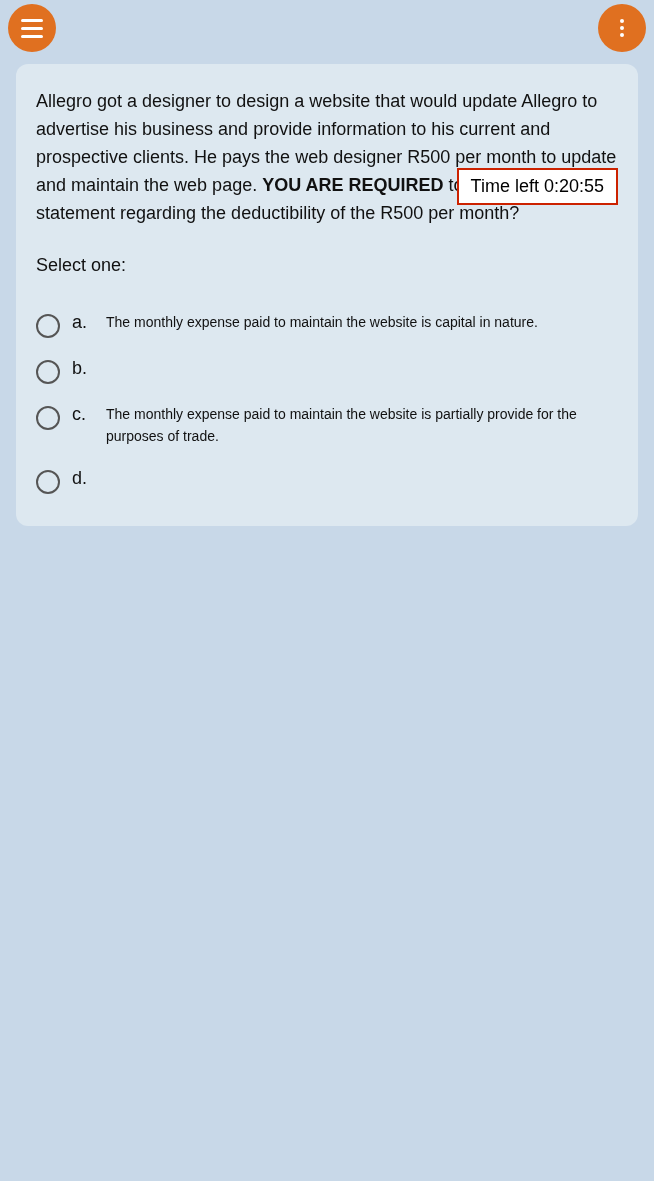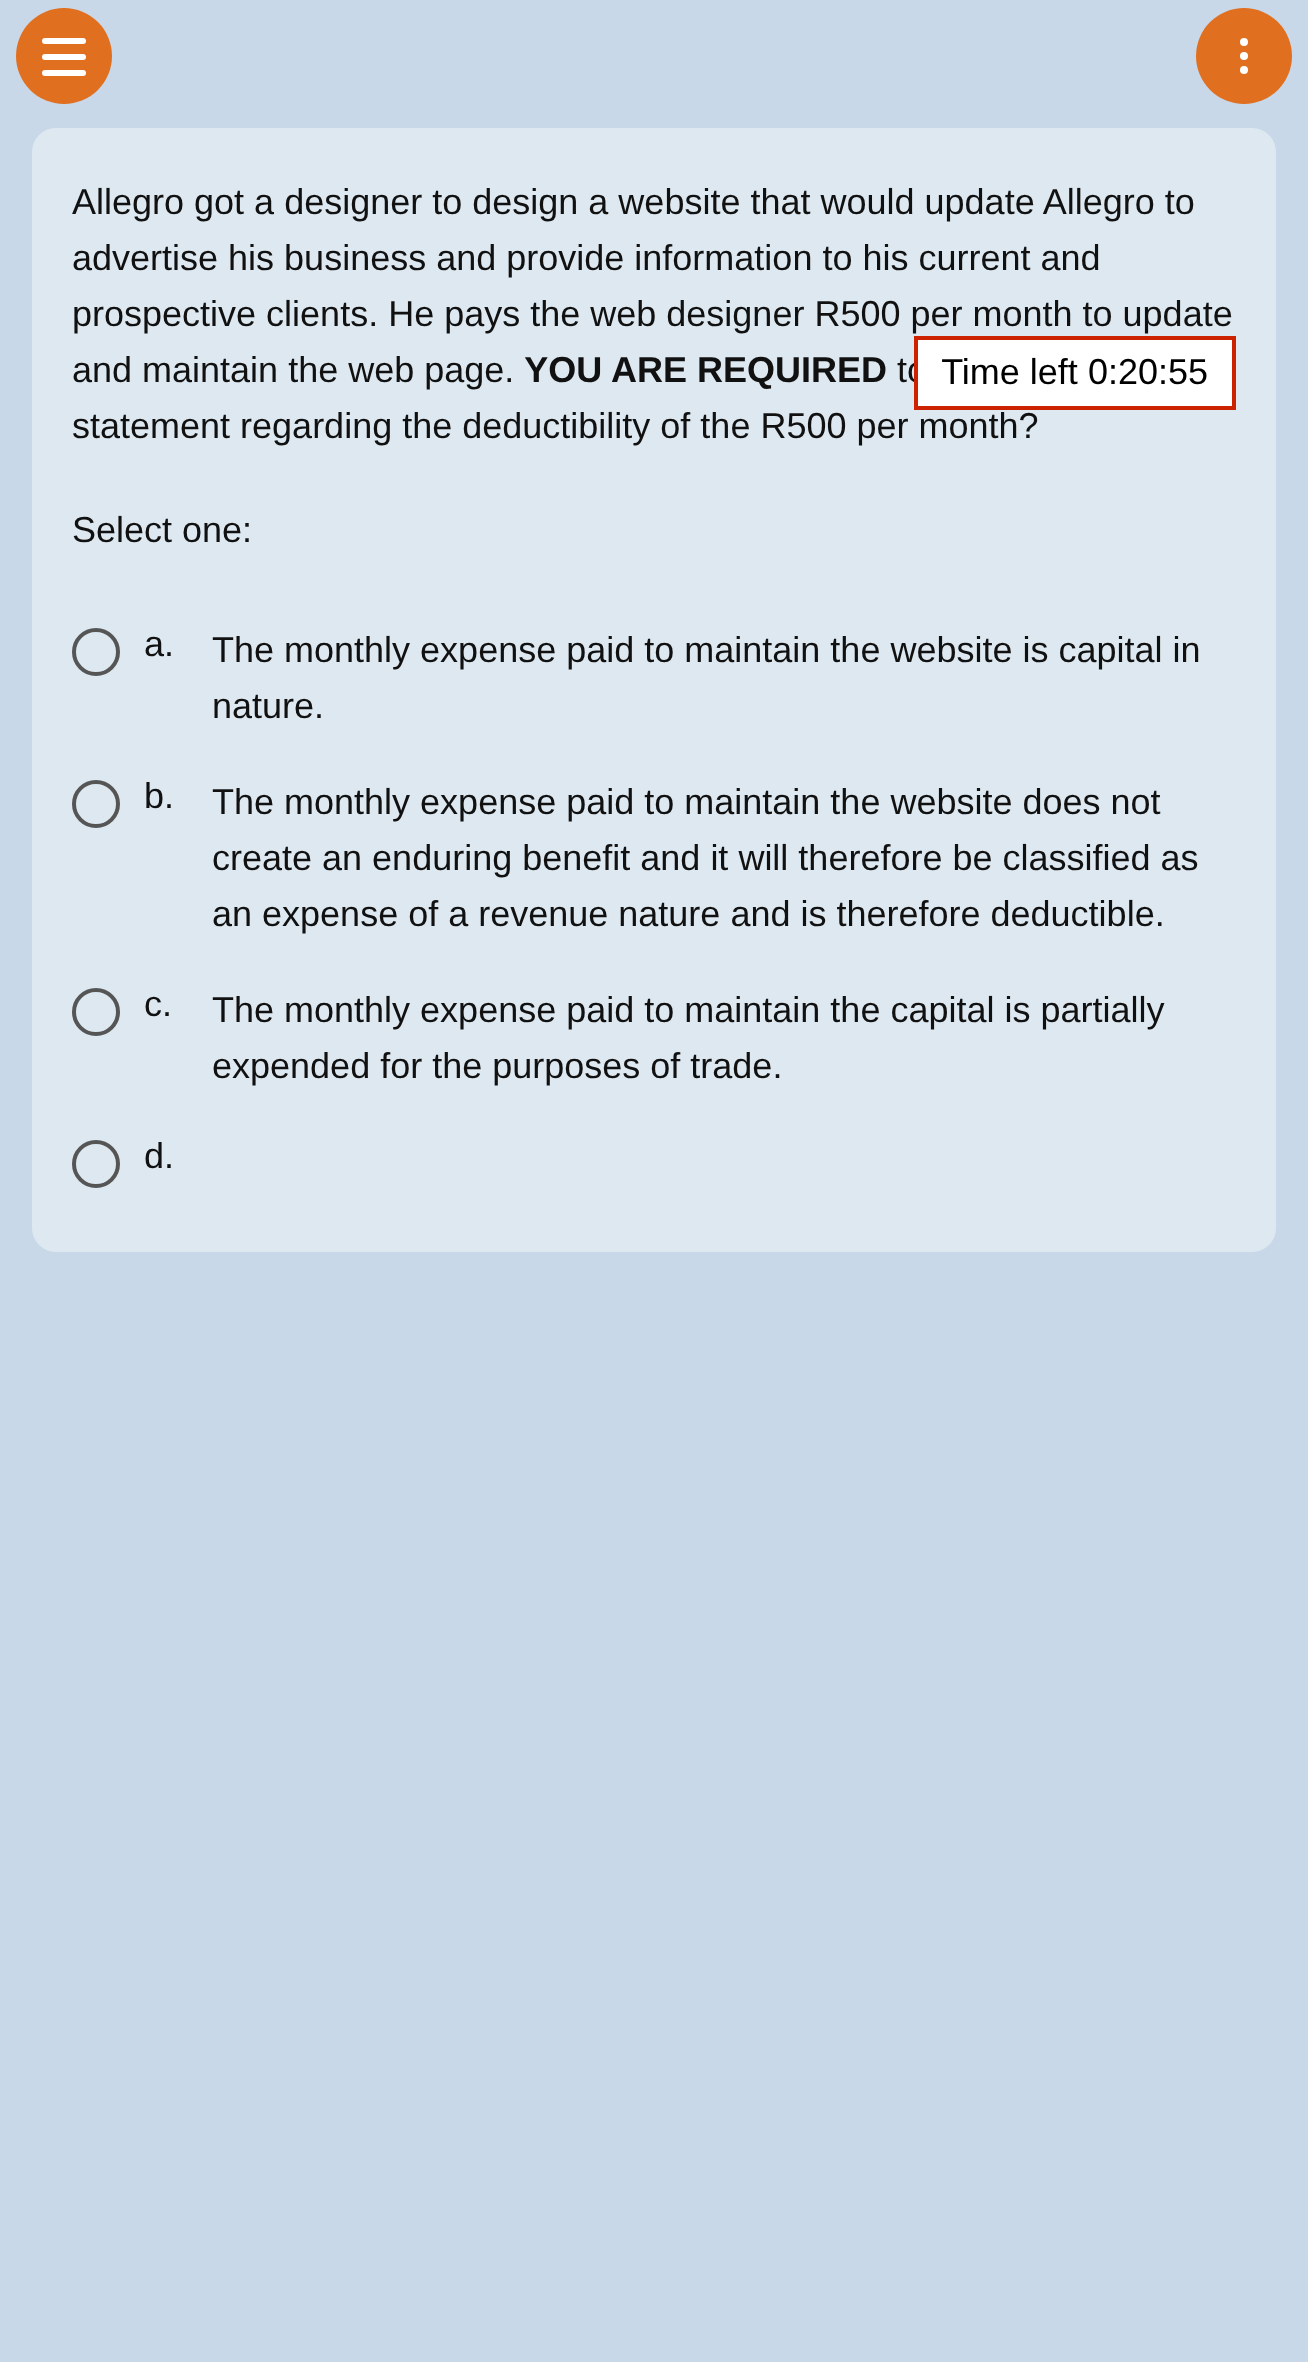--- a/index.html
+++ b/index.html
@@ -146,21 +146,21 @@
     }
 
     .option-label-letter {
       font-size: 18px;
       color: #111;
       flex-shrink: 0;
       min-width: 22px;
     }
 
     .option-text {
-      font-size: 18px;
+      font-size: 14px;
       line-height: 1.55;
       color: #111;
     }
   </style>
 </head>
 <body>
 
 <div class="top-bar">
   <button class="menu-btn" aria-label="Menu">
     <span></span>
@@ -192,27 +192,26 @@
 
     <li class="option-item">
       <input type="radio" name="answer" class="option-radio" style="">
       <span class="option-label-letter">a.</span>
       <span class="option-text">The monthly expense paid to maintain the website is capital in nature.</span>
     </li>
 
     <li class="option-item">
       <input type="radio" name="answer" class="option-radio" style="">
       <span class="option-label-letter">b.</span>
-      <span class="option-text">The monthly expense paid to maintain the website does not create an enduring benefit and it will therefore be classified as an expense of a revenue nature and is therefore deductible.</span>
     </li>
 
     <li class="option-item">
       <input type="radio" name="answer" class="option-radio" style="">
       <span class="option-label-letter">c.</span>
-      <span class="option-text">The monthly expense paid to maintain the capital is partially expended for the purposes of trade.</span>
+      <span class="option-text">The monthly expense paid to maintain the website is partially provide for the purposes of trade.</span>
     </li>
 
     <li class="option-item">
       <input type="radio" name="answer" class="option-radio" style="">
       <span class="option-label-letter">d.</span>
     </li>
 
   </ul>
 </div>
 

